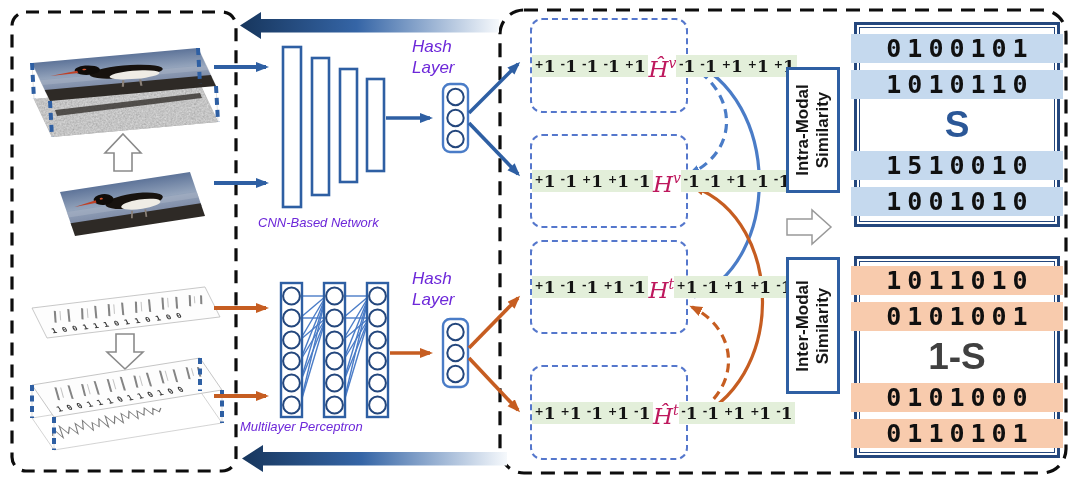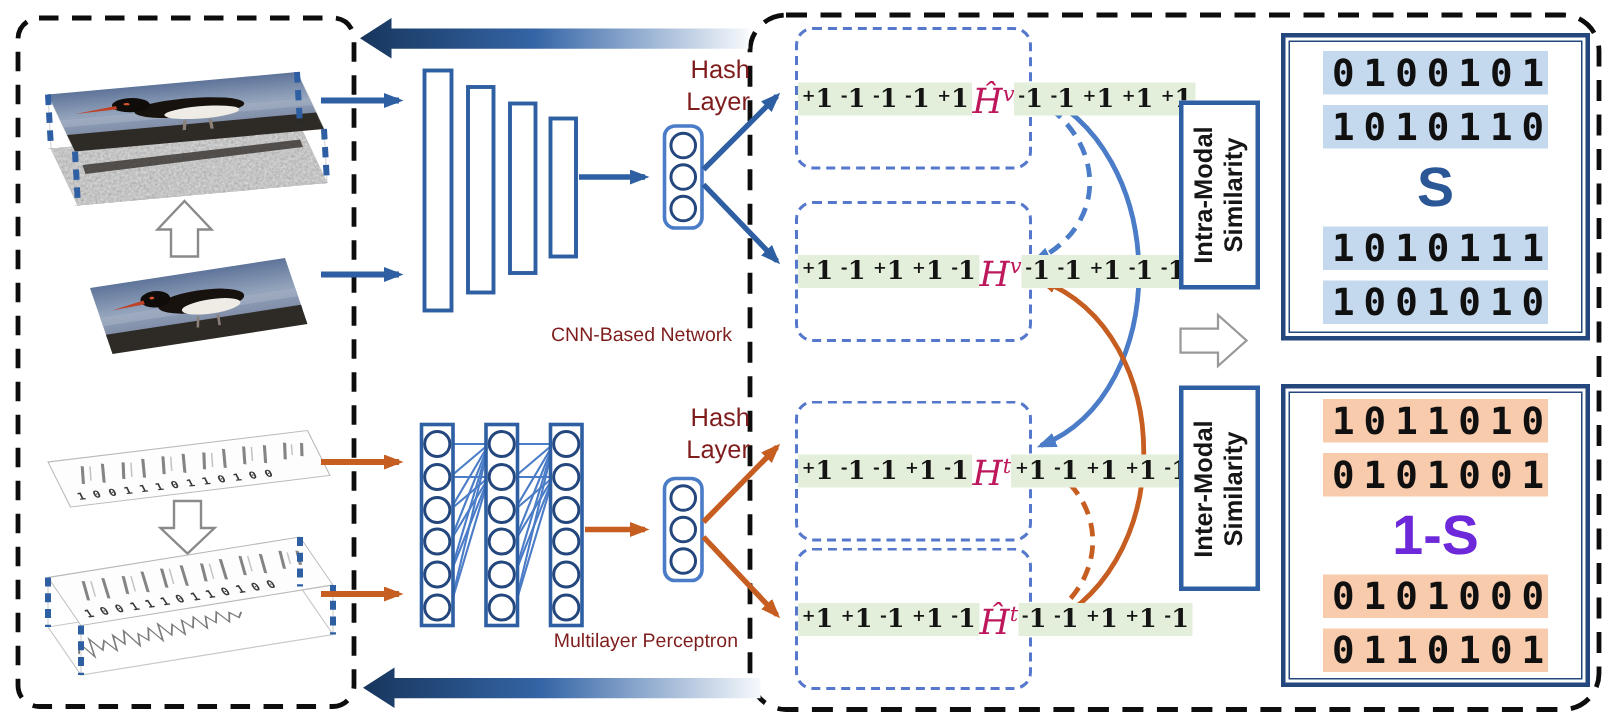--- a/index.html
+++ b/index.html
@@ -1,26 +1,26 @@
 <!DOCTYPE html>
 <html><head>
 <meta charset="utf-8">
 <style>
   html,body{margin:0;padding:0;background:#fff;}
   .stage{position:relative;width:1080px;height:483px;background:#fff;overflow:hidden;
          font-family:"Liberation Sans",sans-serif;}
   .stage svg{position:absolute;left:0;top:0;}
 
   
-  .lbl{position:absolute;color:#7f1d1d;text-align:right;}
+  .lbl{position:absolute;color:#6d28d9;text-align:left;font-style:italic;}
   .hash-lbl{left:412px;width:88px;font-size:17px;line-height:21px;}
   .hash-lbl.top{top:36px;} .hash-lbl.bot{top:268px;}
   .net-lbl{font-size:13px;}
   .net-lbl.cnn{left:258px;top:215px;width:230px;}
-  .net-lbl.mlp{left:252px;top:419px;width:240px;}
+  .net-lbl.mlp{left:240px;top:419px;width:240px;}
 
   
   .hashbox{position:absolute;left:530px;width:158px;box-sizing:border-box;
            border:2px dashed #5577cc;border-radius:12px;background:#fff;
            display:flex;flex-direction:row;align-items:center;justify-content:space-between;
            padding:6px 0;}
   .hashrow{background:#e3efda;width:138px;text-align:center;padding:1px 0;
            font-family:"DejaVu Serif",serif;font-weight:bold;font-size:17px;color:#141414;
            white-space:nowrap;}
   .hashrow .tok{margin:0 2.5px;}
@@ -34,26 +34,26 @@
         border:3px solid #2e5fa3;}
   .vbox-inner{position:absolute;left:50%;top:50%;display:flex;flex-direction:column;
               justify-content:center;text-align:center;font-weight:bold;font-size:17px;
               line-height:20px;color:#161616;white-space:nowrap;}
 
   
   .matrix{position:absolute;left:854px;width:206px;box-sizing:border-box;background:#fff;
           border:3px solid #24477d;}
   .matrix-inner{position:absolute;inset:2px;border:1px solid #24477d;
           display:flex;flex-direction:column;justify-content:center;align-items:center;gap:7px;}
-  .mrow{width:150px;height:29px;line-height:29px;text-align:center;
+  .mrow{width:212px;height:29px;line-height:29px;text-align:center;
         font-family:"DejaVu Sans Mono",monospace;font-weight:bold;font-size:25px;color:#101010;
         letter-spacing:6px;text-indent:6px;}
   .mrow.blue{background:#c5d9ee;} .mrow.orange{background:#f8cbad;}
   .mlabel{font-weight:bold;font-size:37px;line-height:38px;font-family:"Liberation Sans",sans-serif;}
-  .mlabel.s{color:#2b5797;} .mlabel.oms{color:#6d28d9;text-align:center;}
+  .mlabel.s{color:#2b5797;} .mlabel.oms{color:#404040;text-align:center;}
 
   .sheet-digits{font-family:"DejaVu Sans Mono",monospace;font-weight:bold;
                 font-size:8.5px;letter-spacing:.3px;fill:#3a3a3a;}
 </style>
 </head>
 <body>
 
 <div class="stage">
 
 <svg width="1080" height="483" viewBox="0 0 1080 483">
@@ -309,21 +309,21 @@
 <div class="hashbox" style="top:18px;height:95px;">
   <div class="hashrow"><span class="tok"><span class="sgn">+</span>1</span><span class="tok"><span class="sgn">-</span>1</span><span class="tok"><span class="sgn">-</span>1</span><span class="tok"><span class="sgn">-</span>1</span><span class="tok"><span class="sgn">+</span>1</span></div>
   <div class="hashlabel"><span>Ĥ</span><sup>v</sup></div>
   <div class="hashrow"><span class="tok"><span class="sgn">-</span>1</span><span class="tok"><span class="sgn">-</span>1</span><span class="tok"><span class="sgn">+</span>1</span><span class="tok"><span class="sgn">+</span>1</span><span class="tok"><span class="sgn">+</span>1</span></div>
 </div>
 <div class="hashbox" style="top:134px;height:94px;">
   <div class="hashrow"><span class="tok"><span class="sgn">+</span>1</span><span class="tok"><span class="sgn">-</span>1</span><span class="tok"><span class="sgn">+</span>1</span><span class="tok"><span class="sgn">+</span>1</span><span class="tok"><span class="sgn">-</span>1</span></div>
   <div class="hashlabel"><span>H</span><sup>v</sup></div>
   <div class="hashrow"><span class="tok"><span class="sgn">-</span>1</span><span class="tok"><span class="sgn">-</span>1</span><span class="tok"><span class="sgn">+</span>1</span><span class="tok"><span class="sgn">-</span>1</span><span class="tok"><span class="sgn">-</span>1</span></div>
 </div>
-<div class="hashbox" style="top:267px;height:94px;align-items:center;">
+<div class="hashbox" style="top:240px;height:94px;align-items:center;">
   <div class="hashrow"><span class="tok"><span class="sgn">+</span>1</span><span class="tok"><span class="sgn">-</span>1</span><span class="tok"><span class="sgn">-</span>1</span><span class="tok"><span class="sgn">+</span>1</span><span class="tok"><span class="sgn">-</span>1</span></div>
   <div class="hashlabel"><span>H</span><sup>t</sup></div>
   <div class="hashrow"><span class="tok"><span class="sgn">+</span>1</span><span class="tok"><span class="sgn">-</span>1</span><span class="tok"><span class="sgn">+</span>1</span><span class="tok"><span class="sgn">+</span>1</span><span class="tok"><span class="sgn">-</span>1</span></div>
 </div>
 <div class="hashbox" style="top:365px;height:95px;">
   <div class="hashrow"><span class="tok"><span class="sgn">+</span>1</span><span class="tok"><span class="sgn">+</span>1</span><span class="tok"><span class="sgn">-</span>1</span><span class="tok"><span class="sgn">+</span>1</span><span class="tok"><span class="sgn">-</span>1</span></div>
   <div class="hashlabel"><span>Ĥ</span><sup>t</sup></div>
   <div class="hashrow"><span class="tok"><span class="sgn">-</span>1</span><span class="tok"><span class="sgn">-</span>1</span><span class="tok"><span class="sgn">+</span>1</span><span class="tok"><span class="sgn">+</span>1</span><span class="tok"><span class="sgn">-</span>1</span></div>
 </div>
 
@@ -338,21 +338,21 @@
     <span>Inter-Modal</span>
     <span>Similarity</span>
   </div>
 </div>
 
 <div class="matrix" style="top:22px;height:205px;">
   <div class="matrix-inner">
     <div class="mrow blue">0100101</div>
     <div class="mrow blue">1010110</div>
     <div class="mlabel s">S</div>
-    <div class="mrow blue">1010111</div>
+    <div class="mrow blue">1510010</div>
     <div class="mrow blue">1001010</div>
   </div>
 </div>
 <div class="matrix" style="top:256px;height:202px;">
   <div class="matrix-inner">
     <div class="mrow orange">1011010</div>
     <div class="mrow orange">0101001</div>
     <div class="mlabel oms">1-S</div>
     <div class="mrow orange">0101000</div>
     <div class="mrow orange">0110101</div>

